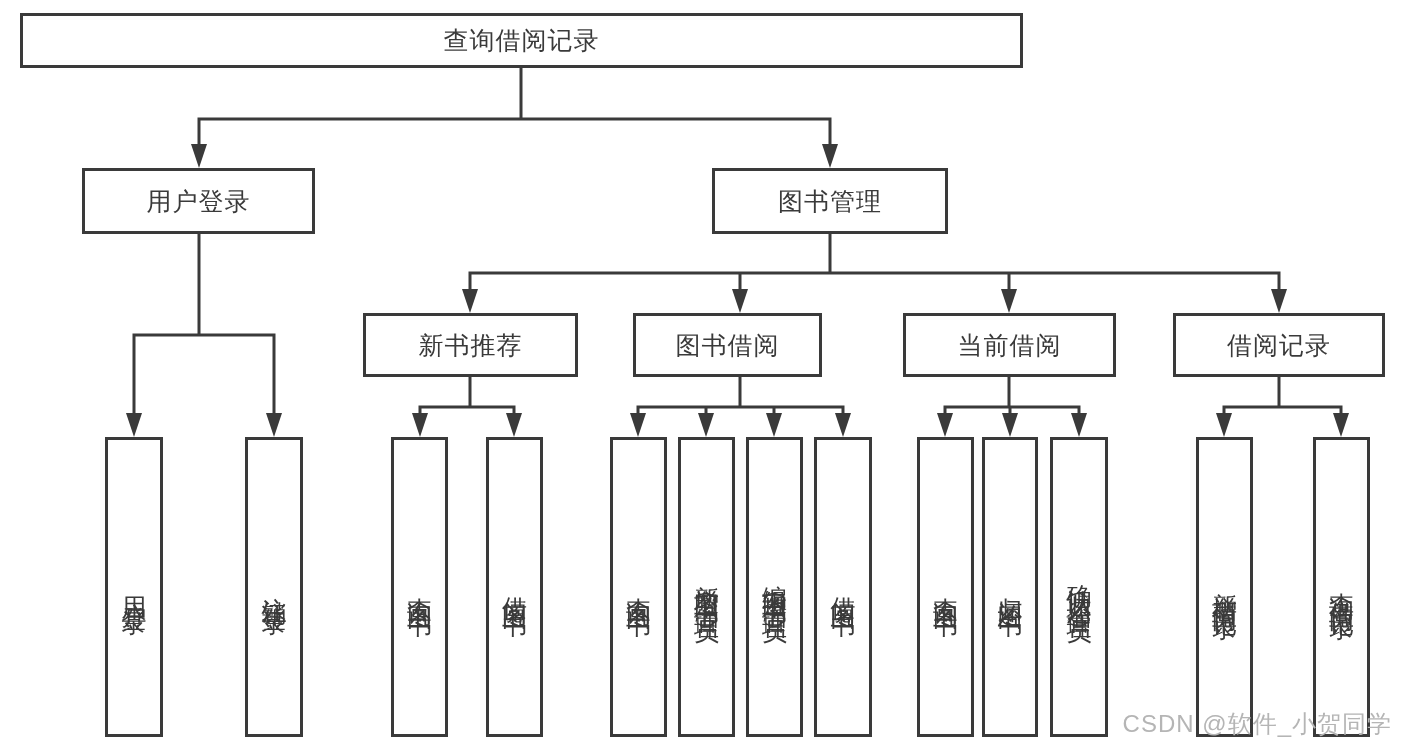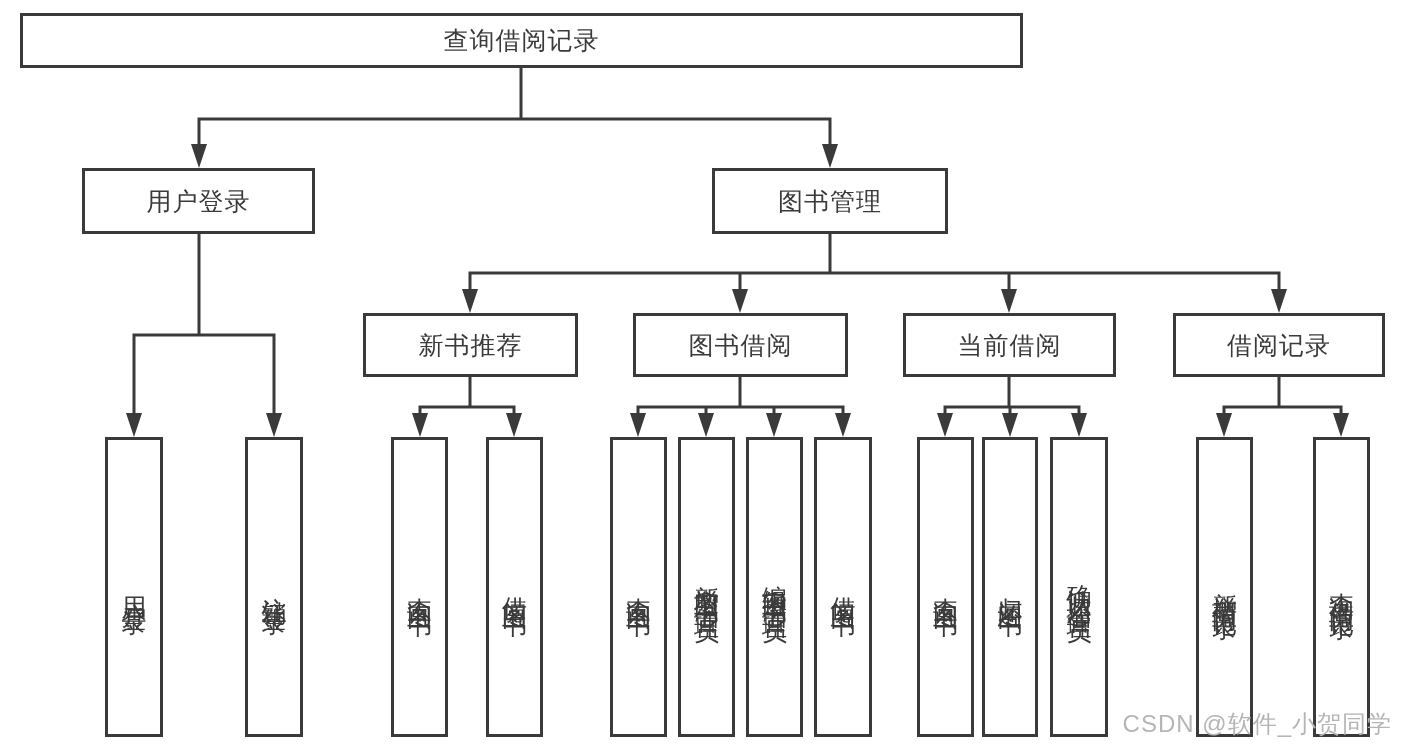--- a/index.html
+++ b/index.html
@@ -81,21 +81,21 @@
     <polygon points="1216,413 1232,413 1224,437"></polygon>
     <polygon points="1333,413 1349,413 1341,437"></polygon>
   </svg>
 
   <div class="box h" style="left:20px;top:13px;width:1003px;height:55px">查询借阅记录</div>
 
   <div class="box h" style="left:82px;top:168px;width:233px;height:66px">用户登录</div>
   <div class="box h" style="left:712px;top:168px;width:236px;height:66px">图书管理</div>
 
   <div class="box h" style="left:363px;top:313px;width:215px;height:64px">新书推荐</div>
-  <div class="box h" style="left:633px;top:313px;width:215px;height:64px">图书借阅</div>
+  <div class="box h" style="left:633px;top:313px;width:189px;height:64px">图书借阅</div>
   <div class="box h" style="left:903px;top:313px;width:213px;height:64px">当前借阅</div>
   <div class="box h" style="left:1173px;top:313px;width:212px;height:64px">借阅记录</div>
 
   <div class="box v" style="left:105px;top:437px;width:58px;height:300px">用户登录</div>
   <div class="box v" style="left:245px;top:437px;width:58px;height:300px">注销登录</div>
 
   <div class="box v" style="left:391px;top:437px;width:57px;height:300px">查询图书</div>
   <div class="box v" style="left:486px;top:437px;width:57px;height:300px">借阅图书</div>
 
   <div class="box v" style="left:610px;top:437px;width:57px;height:300px">查询图书</div>

